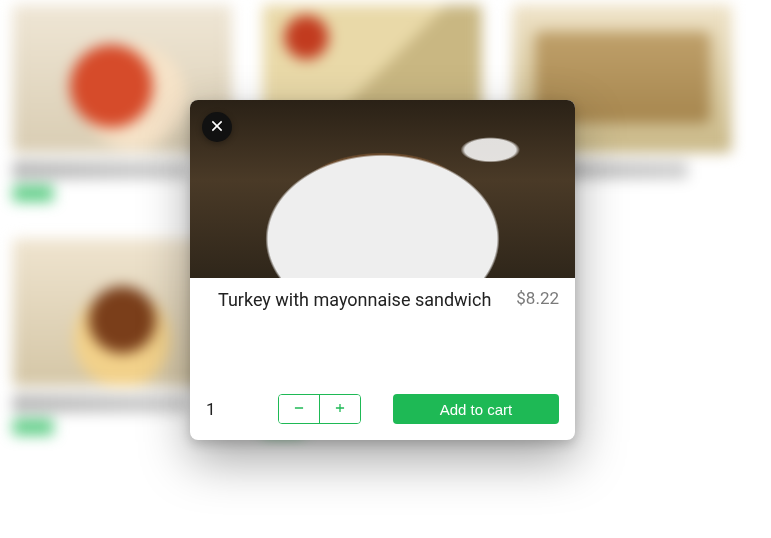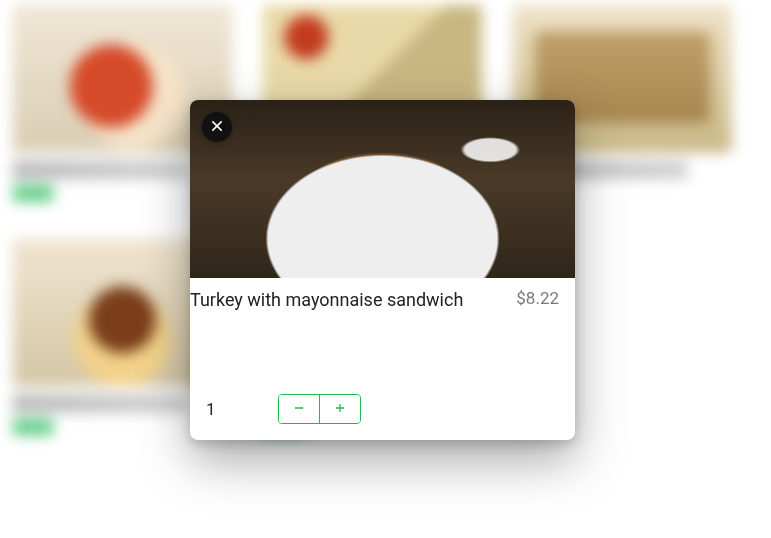--- a/index.html
+++ b/index.html
@@ -61,21 +61,21 @@
   .close-btn {
     position: absolute; top: 12px; left: 12px;
     width: 30px; height: 30px; border-radius: 50%;
     background: #111; color: #fff;
     border: none; cursor: pointer;
     display: flex; align-items: center; justify-content: center;
     box-shadow: 0 2px 6px rgba(0,0,0,0.3);
   }
   .close-btn svg { width: 16px; height: 16px; stroke: #fff; stroke-width: 2.4; }
 
-  .modal-body { padding: 10px 16px 0 0; flex: 1; display: flex; flex-direction: column; }
+  .modal-body { padding: 10px 16px 0 28px; flex: 1; display: flex; flex-direction: column; }
   .title-row { display: flex; justify-content: space-between; align-items: flex-start; gap: 12px; }
   .product-title { font-size: 18px; color: #222; line-height: 1.3; font-weight: 400; }
   .product-price { font-size: 17px; color: #7a7a7a; font-weight: 400; white-space: nowrap; }
 
   .modal-footer { margin-top: auto; padding: 12px 16px 16px 16px; display: flex; align-items: center; gap: 14px; }
   .qty-value { font-size: 17px; color: #222; min-width: 18px; }
   .stepper { display: inline-flex; border: 1px solid #1eb955; border-radius: 4px; overflow: hidden; margin-left: 40px; }
   .stepper button {
     width: 40px; height: 28px;
     background: #fff; border: none; cursor: pointer;
@@ -162,16 +162,17 @@
         <div class="sep"></div>
         <button>
           <span>
             <svg viewBox="0 0 24 24" fill="none">
                 <path d="M12 5 V19 M5 12 H19"></path>
               </svg>
           </span>
         </button>
       </div>
 
+      <button class="add-btn">Add to cart</button>
     </div>
   </div>
 
 </div>
 
 </body></html>

